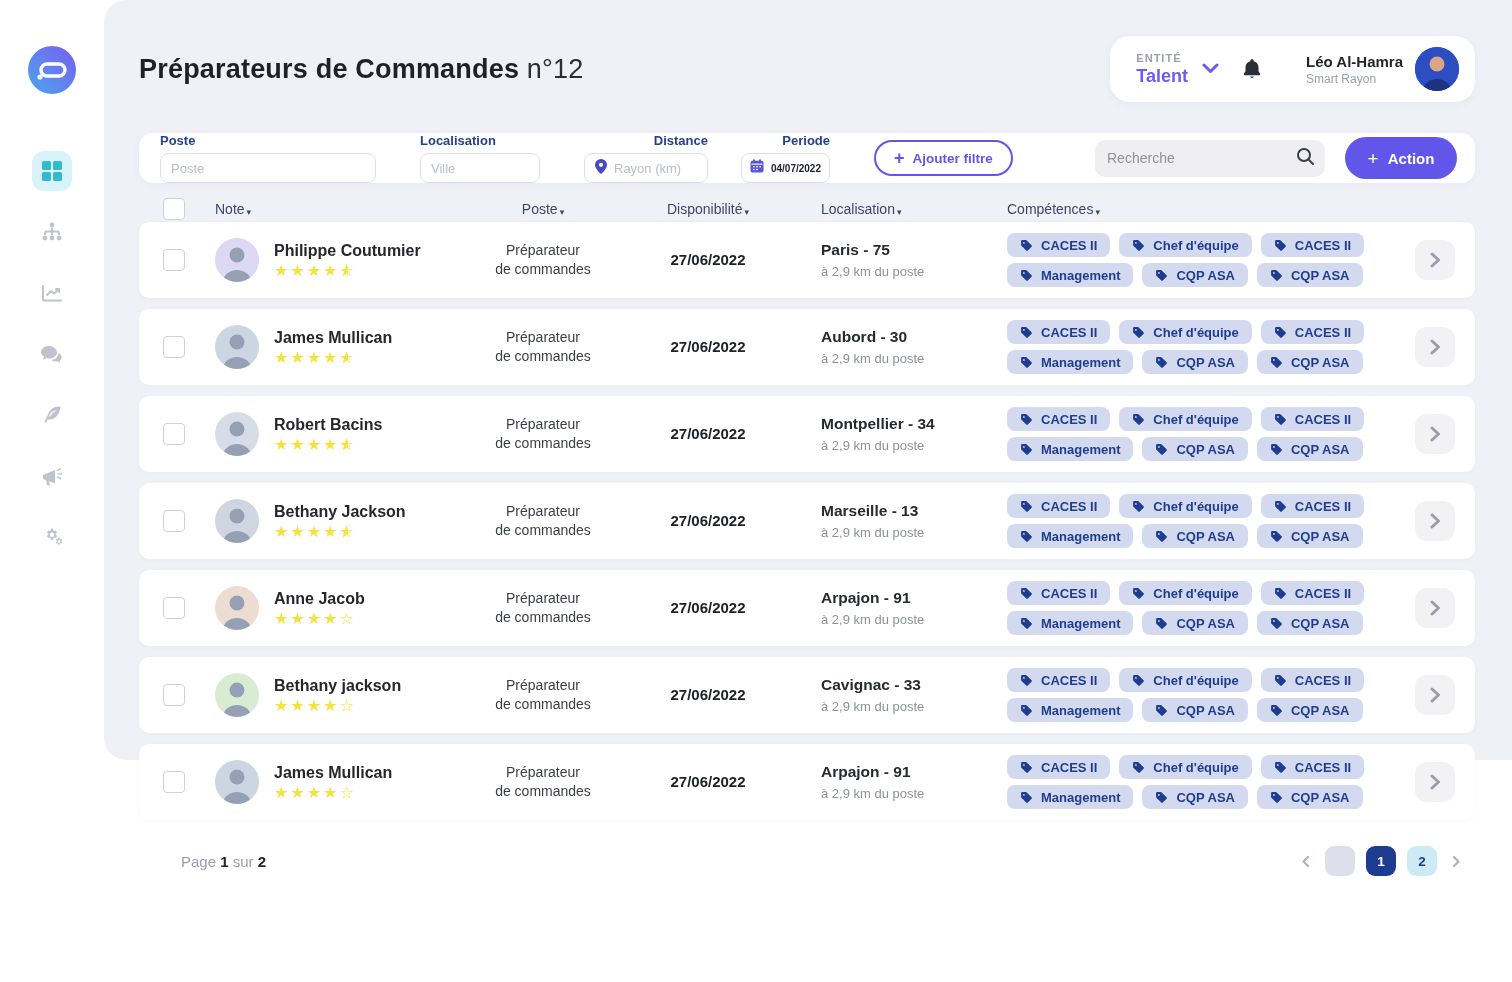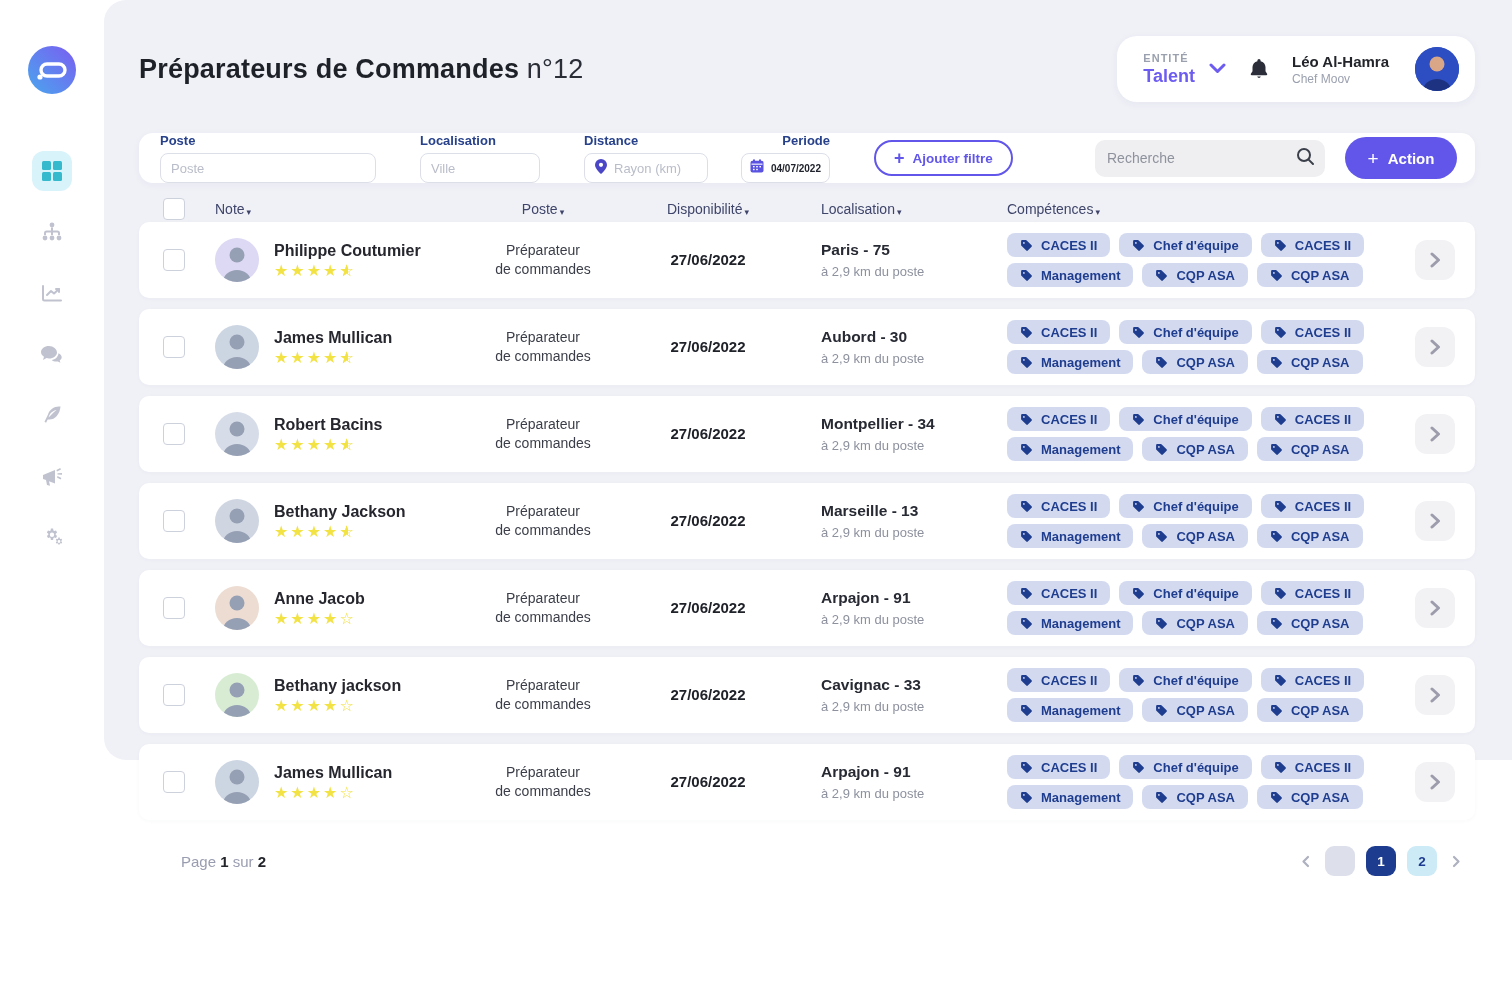--- a/index.html
+++ b/index.html
@@ -20,21 +20,21 @@
 
   .page-header { display:flex; justify-content:space-between; align-items:center; margin-top:36px; }
   .page-title { font-size:27px; font-weight:700; color:#1e2128; letter-spacing:.2px; }
   .page-title .title-suffix { font-weight:400; color:#2a2d36; }
 
   .header-card { background:#fff; border-radius:20px; height:66px; display:flex; align-items:center; padding:0 16px 0 26px; gap:22px; box-shadow:0 2px 8px rgba(40,50,90,.05); }
   .entity { display:flex; align-items:center; gap:14px; cursor:pointer; }
   .entity-label { font-size:11px; letter-spacing:1px; color:#9aa0ae; font-weight:600; }
   .entity-value { font-size:18px; color:#6d5cf0; font-weight:600; margin-top:2px; }
   .bell-btn { background:none; border:none; cursor:pointer; display:flex; }
-  .user { display:flex; align-items:center; gap:26px; }
+  .user { display:flex; align-items:center; gap:12px;margin-left:21px; }
   .user-texts { text-align:left; }
   .user-name { font-size:15px; font-weight:700; color:#23252b; }
   .user-company { font-size:12px; color:#9aa0ae; margin-top:2px; }
   .avatar-lg { width:44px; height:44px; border-radius:50%; overflow:hidden; background:#2d4ec2; flex-shrink:0; }
 
   
   .tabs { display:flex; margin-top:14px; background:#fde047; border-radius:9px; width:fit-content; overflow:hidden; }
   .tab { border:none; height:38px; padding:0 26px; font-size:14px; font-weight:700; cursor:pointer; background:transparent; color:#22355e; font-family:inherit; }
   .tab.active { background:#6156e9; color:#fff; border-radius:9px; }
 
@@ -215,21 +215,21 @@
           <svg width="22" height="24" viewBox="0 0 22 24">
               <g fill="#2b2e39">
                 <path d="M11 2a1.6 1.6 0 011.6 1.6v.6A6.5 6.5 0 0117.5 10v4.2l1.6 2.6a.9.9 0 01-.8 1.4H3.7a.9.9 0 01-.8-1.4l1.6-2.6V10a6.5 6.5 0 014.9-5.8v-.6A1.6 1.6 0 0111 2z"></path>
                 <path d="M9.2 19.6a1.9 1.9 0 003.6 0z"></path>
               </g>
             </svg>
         </button>
         <div class="user">
           <div class="user-texts">
             <div class="user-name">Léo Al-Hamra</div>
-            <div class="user-company">Chef Moov</div>
+            <div class="user-company">Smart Rayon</div>
           </div>
           <span class="avatar-lg">
             <svg width="44" height="44" viewBox="0 0 44 44">
                 <rect width="44" height="44" fill="#2d4ec2"></rect>
                 <circle cx="22" cy="17" r="7.5" fill="#d9a687"></circle>
                 <path d="M8 44a14 12 0 0128 0z" fill="#1d3382"></path>
               </svg>
           </span>
         </div>
       </div>
@@ -242,21 +242,21 @@
 
     <div class="filter-card">
       <div class="fgroup" style="width:216px;">
         <label class="flabel">Poste</label>
         <input class="finput" placeholder="Poste" style="">
       </div>
       <div class="fgroup" style="width:120px; margin-left:44px;">
         <label class="flabel">Localisation</label>
         <input class="finput" placeholder="Ville" style="">
       </div>
-      <div class="fgroup" style="width:124px; margin-left:44px;">
+      <div class="fgroup" style="width:124px; margin-left:44px;align-items:flex-end;">
         <label class="flabel">Distance</label>
         <div class="input-with-icon">
           <span>
             <svg width="12" height="15" viewBox="0 0 12 15">
                 <path d="M6 0a6 6 0 016 6c0 4-6 9-6 9S0 10 0 6a6 6 0 016-6z" fill="#4a46c6"></path>
                 <circle cx="6" cy="5.8" r="2.1" fill="#ffffff"></circle>
               </svg>
           </span>
           <input placeholder="Rayon (km)" style="">
         </div>

